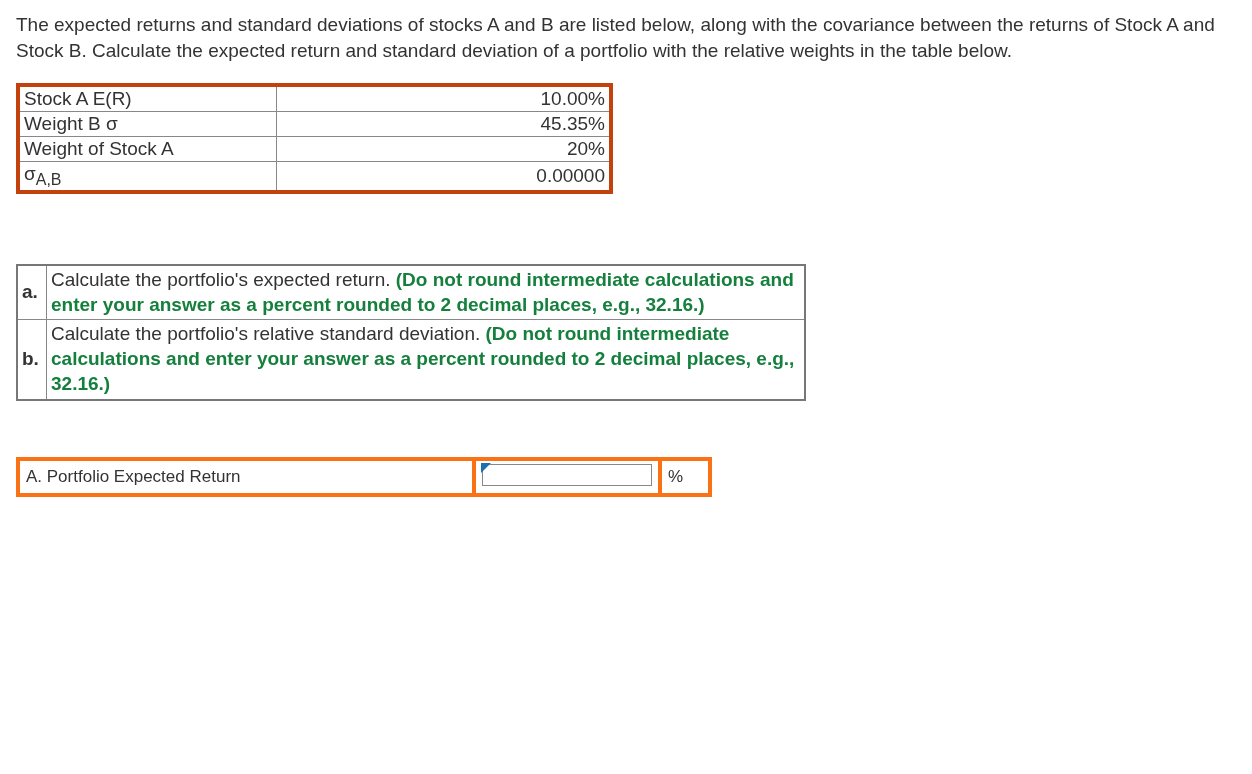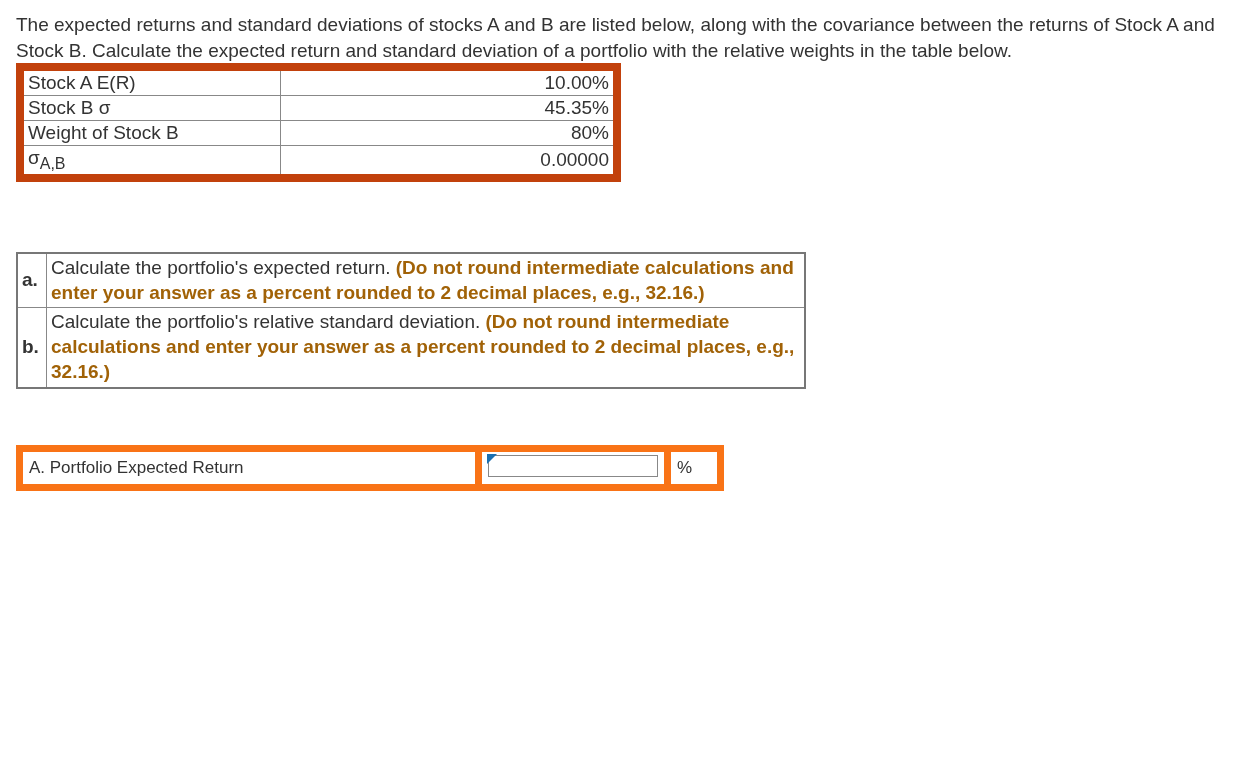--- a/index.html
+++ b/index.html
@@ -7,26 +7,27 @@
     font-size: 19px;
     color: #333;
     margin: 0;
     padding: 12px 16px;
     background: #fff;
     width: 1252px;
     box-sizing: border-box;
   }
   .question-text {
     line-height: 1.35;
+    margin-bottom: 20px;
   }
   table {
     border-collapse: collapse;
   }
   .data-table {
-    border: 8px solid #c2410c;
+    border: 4px solid #c2410c;
   }
   .data-table td {
     border: 1px solid #888;
     padding: 1px 4px;
     font-size: 19px;
     vertical-align: middle;
   }
   .data-table .label-cell {
     width: 248px;
     text-align: left;
@@ -55,28 +56,28 @@
   .parts-table .part-letter {
     width: 20px;
     font-weight: bold;
     text-align: left;
   }
   .parts-table .part-text {
     text-align: left;
   }
   .red-bold {
     font-weight: bold;
-    color: #a16207;
+    color: #15803d;
   }
   .answer-table {
     border: 1px solid #888;
     margin-top: 56px;
   }
   .answer-table td {
-    border: 7px solid #f97316;
+    border: 4px solid #f97316;
     padding: 3px 6px;
     font-size: 17px;
     vertical-align: middle;
   }
   .answer-label {
     width: 440px;
     text-align: left;
   }
   .answer-input-cell {
     width: 170px;
@@ -116,26 +117,26 @@
 
 <div class="question-text">The expected returns and standard deviations of stocks A and B are listed below, along with the covariance between the returns of Stock A and Stock B.  Calculate the expected return and standard deviation of a portfolio with the relative weights in the table below.</div>
 
 <table class="data-table">
   <tbody>
       <tr>
     <td class="label-cell">Stock A E(R)</td>
     <td class="value-cell">10.00%</td>
   </tr>
   <tr>
-    <td class="label-cell">Stock B σ</td>
+    <td class="label-cell">Weight B σ</td>
     <td class="value-cell">45.35%</td>
   </tr>
   <tr>
-    <td class="label-cell">Weight of Stock B</td>
-    <td class="value-cell">80%</td>
+    <td class="label-cell">Weight of Stock A</td>
+    <td class="value-cell">20%</td>
   </tr>
   <tr>
     <td class="label-cell"><span>σ</span><span class="sigma-sub">A,B</span></td>
     <td class="value-cell">0.00000</td>
   </tr>
 </tbody>
   </table>
 
 <table class="parts-table">
   <tbody>

